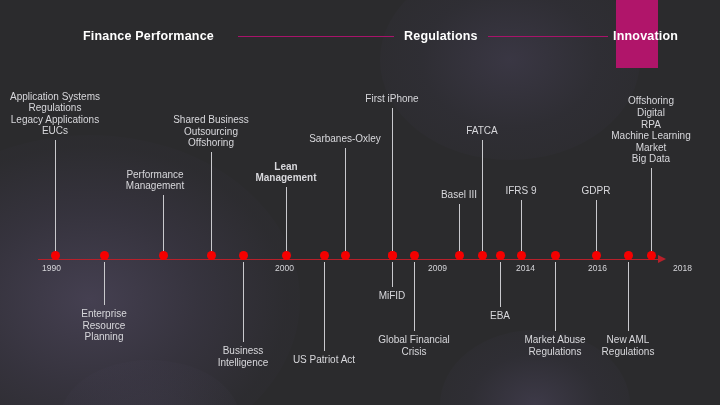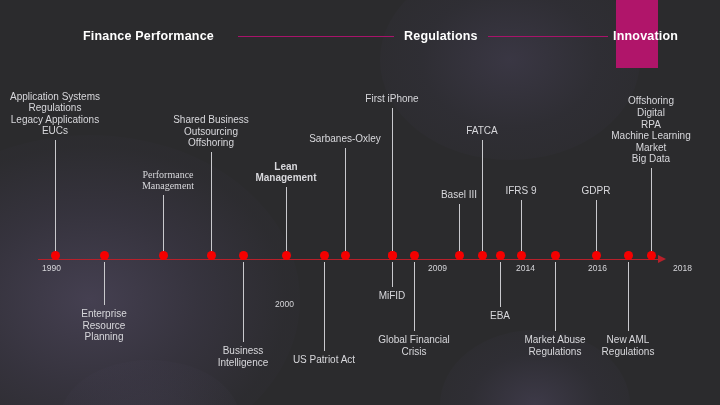--- a/index.html
+++ b/index.html
@@ -150,21 +150,21 @@
       <div class="phase-rule" style="left: 488px; width: 120px;"></div>
       <div class="innovation-block" style="left: 616px; top: 0px; width: 42px; height: 68px; background: rgb(176, 21, 106);"></div>
       <div class="phase-title" style="left: 613px; top: 29px;">Innovation</div>
     </div>
 
   <div class="axis-line"></div>
   <div class="axis-arrow"></div>
 
   <div id="year-layer">
       <div class="year" style="left: 42px; top: 263px; text-align: right;">1990</div>
-      <div class="year" style="left: 275px; top: 263px; margin-top: 36px;">2000</div>
+      <div class="year" style="left: 275px; top: 263px;">2000</div>
       <div class="year" style="left: 428px; top: 263px;">2009</div>
       <div class="year" style="left: 516px; top: 263px;">2014</div>
       <div class="year" style="left: 588px; top: 263px;">2016</div>
       <div class="year" style="left: 645px; top: 263px; margin-left: 28px;">2018</div>
     </div>
   <div id="node-layer">
       <div class="dot" style="left: 50.5px; top: 251px;"></div>
       <div class="stem" style="left: 55px; top: 140px; height: 118px;"></div>
       <div class="event-label above" style="left: 55px; top: 90.6px;">
         <div>Application Systems</div>
@@ -174,21 +174,21 @@
       </div>
       <div class="dot" style="left: 99.5px; top: 251px;"></div>
       <div class="stem" style="left: 104px; top: 262px; height: 43px;"></div>
       <div class="event-label below" style="left: 104px; top: 308px;">
         <div>Enterprise</div>
         <div>Resource</div>
         <div>Planning</div>
       </div>
       <div class="dot" style="left: 158.5px; top: 251px;"></div>
       <div class="stem" style="left: 163px; top: 195px; height: 63px;"></div>
-      <div class="event-label above" style="left: 168px; top: 168.8px; font-family: Liberation Serif, serif;">
+      <div class="event-label above" style="left: 155px; top: 168.8px;">
         <div>Performance</div>
         <div>Management</div>
       </div>
       <div class="dot" style="left: 206.5px; top: 251px;"></div>
       <div class="stem" style="left: 211px; top: 152px; height: 106px;"></div>
       <div class="event-label above" style="left: 211px; top: 114.2px;">
         <div>Shared Business</div>
         <div>Outsourcing</div>
         <div>Offshoring</div>
       </div>

